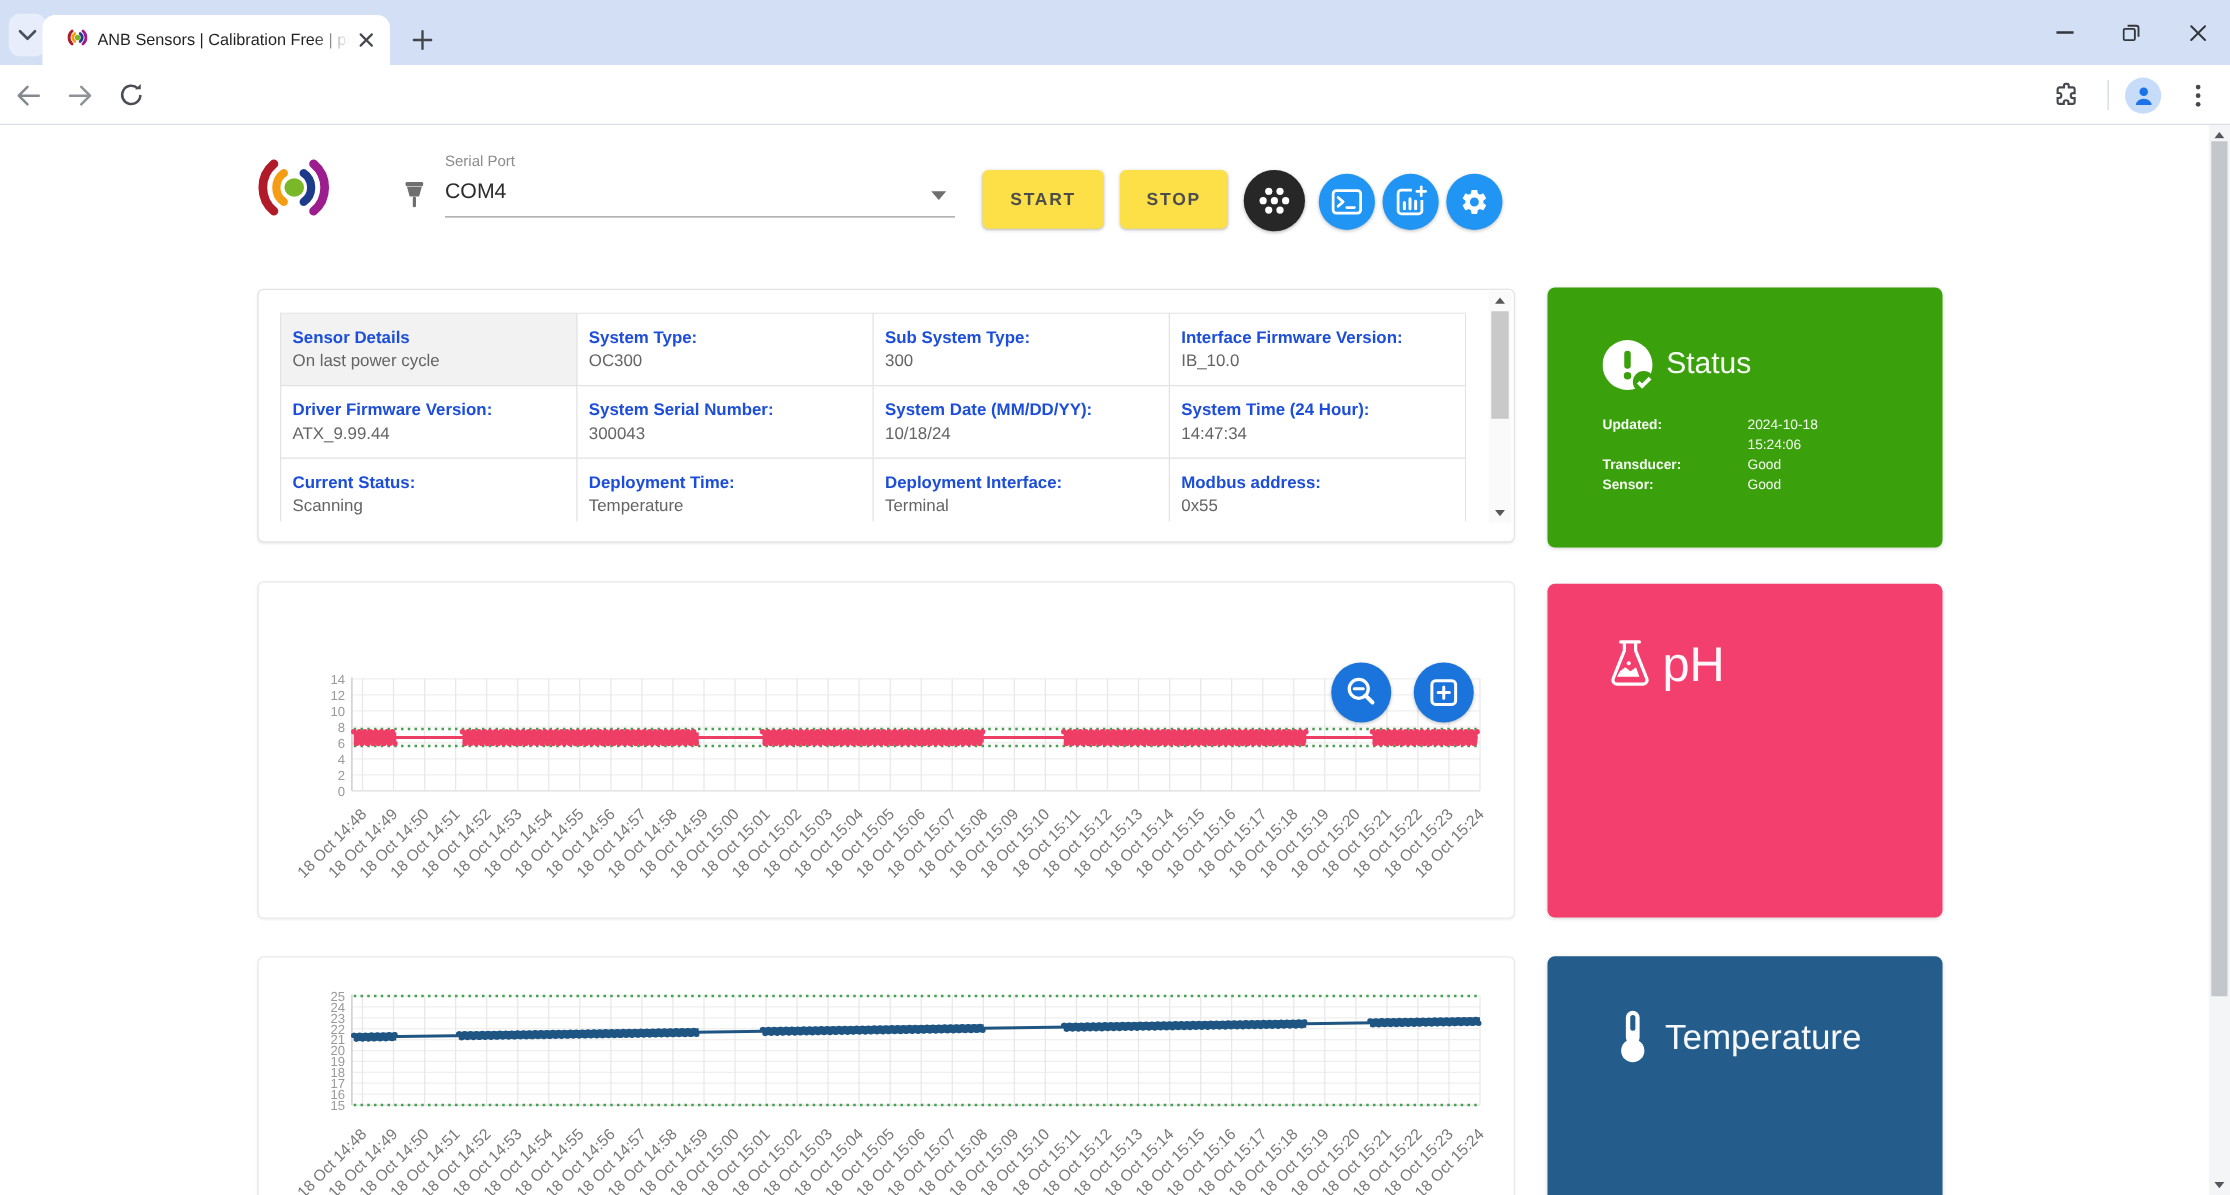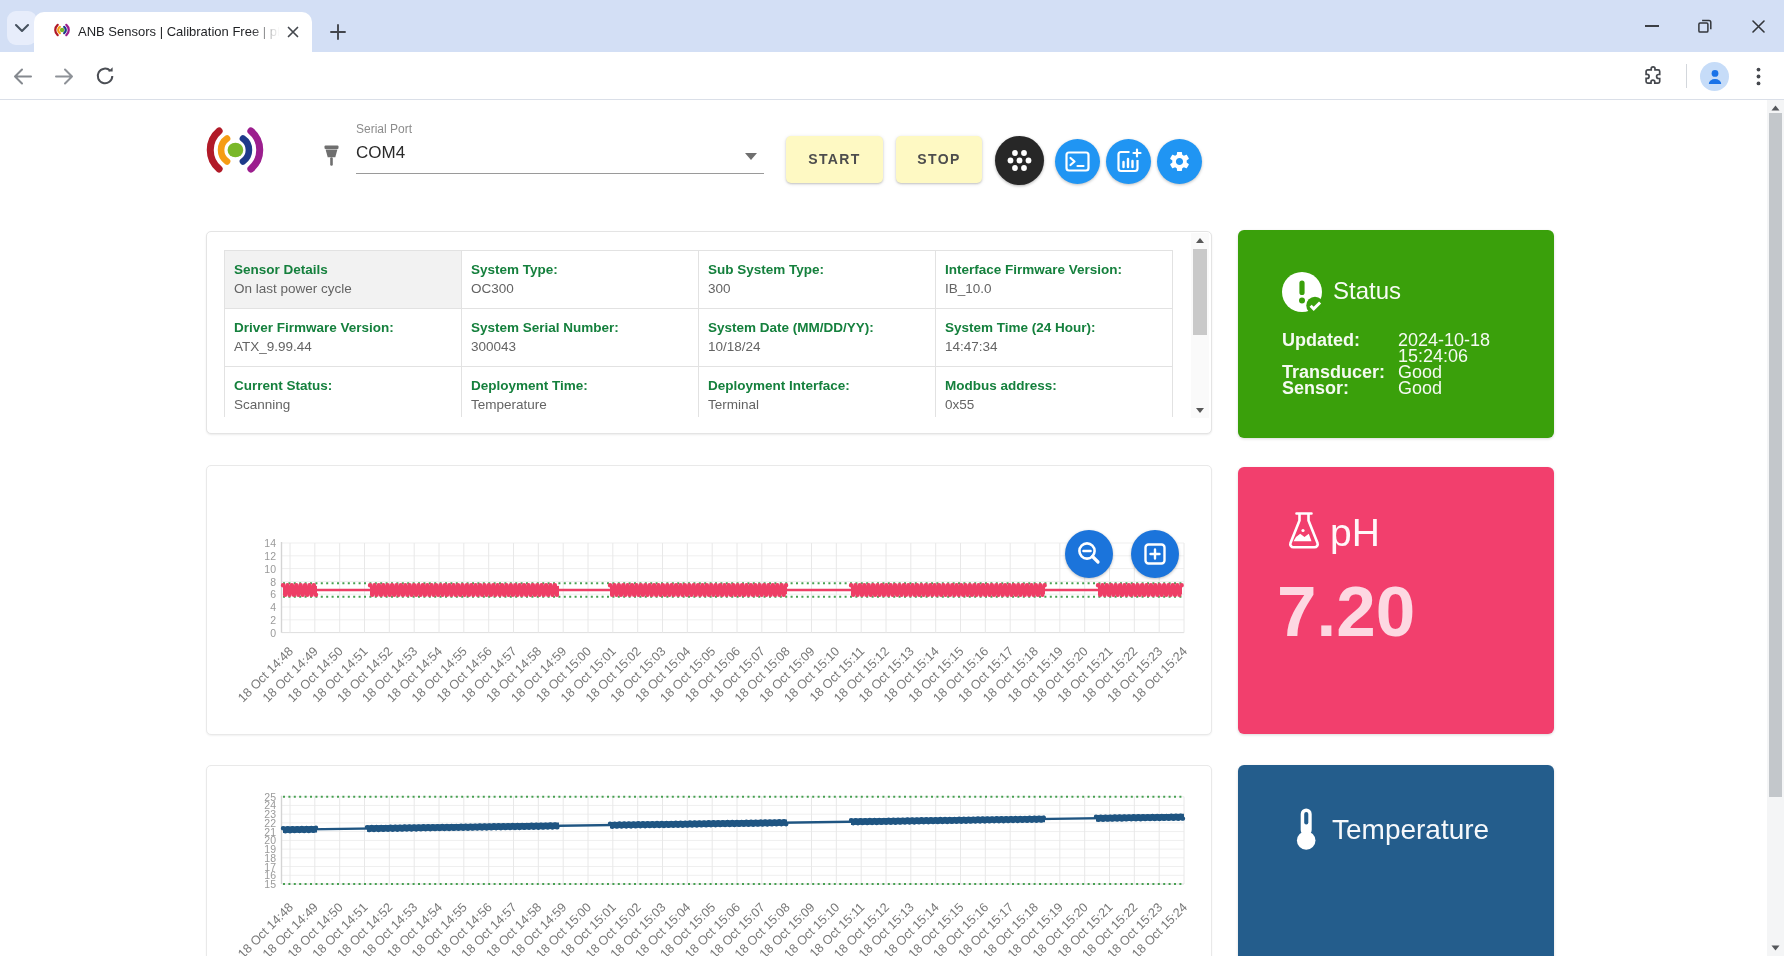--- a/index.html
+++ b/index.html
@@ -16,42 +16,42 @@
     background:linear-gradient(90deg, rgba(255,255,255,0), #ffffff 70%); }
   #toolbar { position:absolute; left:0; top:52px; width:1784px; height:48px; background:#ffffff; }
   #toolbar-sep { position:absolute; left:0; top:99px; width:1784px; height:1px; background:#dadfe8; }
   #omnibox { position:absolute; left:138px; top:6px; width:1484px; height:36px; border-radius:18px; background:#eef2fa; }
   #urltext { position:absolute; left:41px; top:9px; font-size:15px; color:#23262a; letter-spacing:0.2px; }
   #avatar { position:absolute; left:1700px; top:10px; width:29px; height:29px; border-radius:50%; background:#c6dcf8; }
   
   #serial-label { position:absolute; left:356px; top:122px; font-size:12px; color:#8c8c8c; }
   #serial-value { position:absolute; left:356px; top:143px; font-size:17px; color:#2b2b2b; }
   #serial-line  { position:absolute; left:356px; top:173px; width:408px; height:1px; background:#9a9a9a; }
-  .mbtn { position:absolute; top:136px; height:47px; background:#fef9c3; border-radius:5px; color:#4d4d4d;
+  .mbtn { position:absolute; top:136px; height:47px; background:#fde047; border-radius:5px; color:#4d4d4d;
     font-size:14px; font-weight:bold; letter-spacing:1.4px; text-align:center; line-height:47px;
     box-shadow:0 1px 2px rgba(0,0,0,0.18), 0 1px 4px rgba(0,0,0,0.10); }
   .cbtn { position:absolute; border-radius:50%; }
   
   #tcard { position:absolute; left:206px; top:231px; width:1006px; height:203px; background:#fff;
     border:1px solid #e4e4e4; border-radius:5px; box-shadow:0 1px 2px rgba(0,0,0,0.08); }
   #tclip { position:absolute; left:17px; top:18px; width:949px; height:167px; overflow:hidden; }
   table.info { border-collapse:collapse; table-layout:fixed; width:948px; }
   table.info td { width:237px; height:58px; border:1px solid #e2e2e2; vertical-align:top; padding:9px 10px 0 9px; }
-  .lb { font-size:13.5px; font-weight:bold; color:#15803d; line-height:19px; white-space:nowrap; }
+  .lb { font-size:13.5px; font-weight:bold; color:#1d4ed8; line-height:19px; white-space:nowrap; }
   .lv { font-size:13.5px; color:#646464; line-height:20px; white-space:nowrap; }
   #tscroll { position:absolute; left:984px; top:1px; width:18px; height:185px; background:#fafafa; }
   #tthumb { position:absolute; left:2px; top:16px; width:14px; height:86px; background:#c9c9c9; }
   
   .vcard { position:absolute; left:1238px; width:316px; border-radius:6px; box-shadow:0 1px 3px rgba(0,0,0,0.15); }
   #card-status { top:230px; height:208px; background:#3aa00b; }
   #card-ph     { top:467px; height:267px; background:#f23f6d; }
   #card-temp   { top:765px; height:275px; background:#245d8c; }
   .ctitle { position:absolute; color:rgba(255,255,255,0.96); }
   .cvalue { position:absolute; font-weight:bold; color:rgba(255,255,255,0.80); }
-  .srow { position:absolute; color:rgba(255,255,255,0.95); font-size:18px; line-height:16px; }
+  .srow { position:absolute; color:rgba(255,255,255,0.95); font-size:11px; line-height:16px; }
   
   .chcard { position:absolute; left:206px; width:1006px; background:#fff; border:1px solid #e9e9e9;
     border-radius:5px; box-shadow:0 1px 2px rgba(0,0,0,0.06); }
   #chcard1 { top:465px; height:270px; }
   #chcard2 { top:765px; height:290px; }
   
   #pgsb { position:absolute; left:1767px; top:100px; width:17px; height:856px; background:#f4f5f6; }
   #pgthumb { position:absolute; left:2px; top:13px; width:13px; height:684px; background:#c3c7cb; }
 </style>
 </head>
@@ -388,21 +388,20 @@
   <path d="M24 19.5 V28.5 M19.5 24 H28.5" stroke="#fff" stroke-width="2.4" stroke-linecap="round"></path>
 </svg>
 
 <div class="vcard" id="card-ph">
   <svg class="abs" style="left:48px;top:44px" width="36" height="40" viewBox="0 0 36 40">
     <path d="M10.5 2.5 h15 M13.5 2.5 v7 L4.5 32 a3.2 3.2 0 0 0 3 4.3 h21 a3.2 3.2 0 0 0 3 -4.3 L22.5 9.5 v-7" fill="none" stroke="#fff" stroke-width="2.6" stroke-linecap="round" stroke-linejoin="round"></path>
     <path d="M10 26 l4.2 -3.2 4.3 3.2 4.3 -3.2 2.7 7.5 h-18 z" fill="#fff"></path>
     <circle cx="17" cy="19.5" r="1.6" fill="#fff"></circle>
   </svg>
   <div class="ctitle" style="left:92px;top:44px;font-size:39px;">pH</div>
-  <div class="cvalue" style="left:39px;top:104px;font-size:71px;">7.20</div>
 </div>
 
 <div class="chcard" id="chcard2"></div>
 <svg style="position:absolute;left:206px;top:765px" width="1006" height="191" viewBox="206 765 1006 191" font-family="Liberation Sans, sans-serif">
     <line x1="281.5" y1="884.0" x2="1184" y2="884.0" stroke="#dedede" stroke-width="1"></line>
     <line x1="281.5" y1="875.3" x2="1184" y2="875.3" stroke="#efefef" stroke-width="1"></line>
     <line x1="281.5" y1="866.5" x2="1184" y2="866.5" stroke="#efefef" stroke-width="1"></line>
     <line x1="281.5" y1="857.8" x2="1184" y2="857.8" stroke="#efefef" stroke-width="1"></line>
     <line x1="281.5" y1="849.1" x2="1184" y2="849.1" stroke="#efefef" stroke-width="1"></line>
     <line x1="281.5" y1="840.4" x2="1184" y2="840.4" stroke="#efefef" stroke-width="1"></line>

